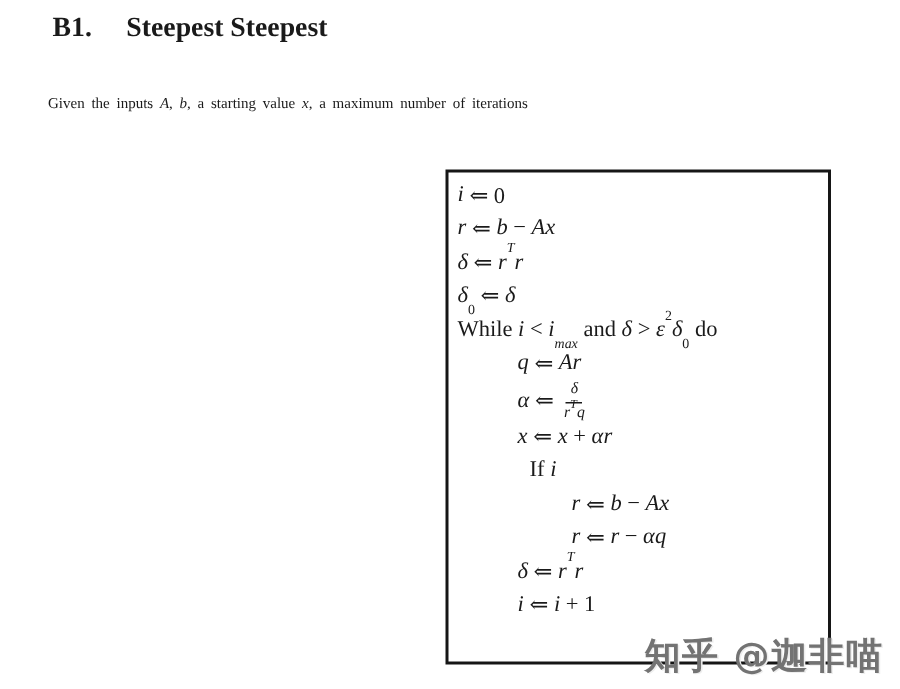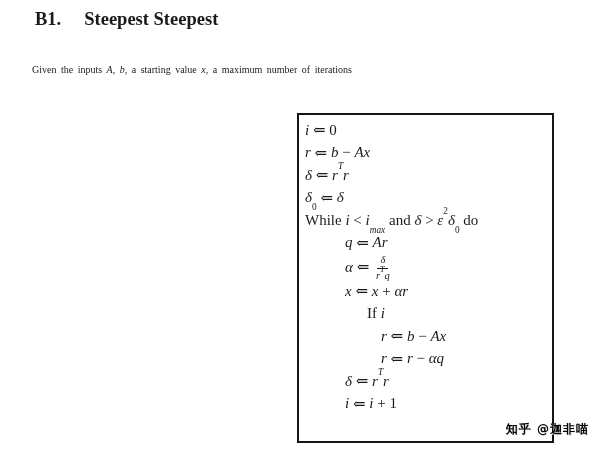--- a/index.html
+++ b/index.html
@@ -37,22 +37,22 @@
   .sup-it,.sub-it{font-style:italic;}
   .frac{
     display:inline-flex;flex-direction:column;align-items:center;
     font-size:10.5px;line-height:1.15;margin-left:2px;transform:translateY(1px);
   }
   .frac .num{display:inline-flex;align-items:center;border-bottom:1px solid #1a1a1a;padding:0 3px 1px;}
   .frac .den{display:inline-flex;align-items:center;padding:1px 1px 0;}
   .frac .sup-it{font-size:0.78em;margin-top:0;}
   .watermark{
     position:absolute;right:11px;top:421px;z-index:5;
-    font-size:12px;letter-spacing:1px;font-weight:bold;
-    color:#000000;text-shadow:1px 1px 0 #eeeeee;
+    font-size:24px;letter-spacing:1px;font-weight:bold;
+    color:#737373;text-shadow:1px 1px 0 #eeeeee;
     font-family:"DejaVu Sans","Liberation Sans",sans-serif;
   }
 </style>
 </head>
 <body>
 
 <div class="heading"><span>B1.</span><span class="sec-title">Steepest Steepest</span></div>
 
 <div class="intro">
   <span class="line line1" id="intro-line1"><span class="tk rm">Given the inputs </span><span class="tk it">A</span><span class="tk rm">, </span><span class="tk it">b</span><span class="tk rm">, a starting value </span><span class="tk it">x</span><span class="tk rm">, a maximum number of iterations</span></span>
@@ -60,20 +60,20 @@
 
 <div class="algo-box" id="algo-box">
     <div class="algo-line" style="margin-left: 0px;"><span class="tk it">i</span><span class="tk rm"> ⇐ 0</span></div>
     <div class="algo-line" style="margin-left: 0px;"><span class="tk it">r</span><span class="tk rm"> ⇐ </span><span class="tk it">b</span><span class="tk rm"> − </span><span class="tk it">Ax</span></div>
     <div class="algo-line" style="margin-left: 0px;"><span class="tk it">δ</span><span class="tk rm"> ⇐ </span><span class="tk it">r</span><span class="tk sup-it">T</span><span class="tk it">r</span></div>
     <div class="algo-line" style="margin-left: 0px;"><span class="tk it">δ</span><span class="tk sub">0</span><span class="tk rm"> ⇐ </span><span class="tk it">δ</span></div>
     <div class="algo-line" style="margin-left: 0px;"><span class="tk rm">While </span><span class="tk it">i</span><span class="tk rm"> &lt; </span><span class="tk it">i</span><span class="tk sub-it">max</span><span class="tk rm"> and </span><span class="tk it">δ</span><span class="tk rm"> &gt; </span><span class="tk it">ε</span><span class="tk sup">2</span><span class="tk it">δ</span><span class="tk sub">0</span><span class="tk rm"> do</span></div>
     <div class="algo-line" style="margin-left: 40px;"><span class="tk it">q</span><span class="tk rm"> ⇐ </span><span class="tk it">Ar</span></div>
     <div class="algo-line tall" style="margin-left: 40px;"><span class="tk it">α</span><span class="tk rm"> ⇐ </span><span class="frac"><span class="num"><span class="tk it">δ</span></span><span class="den"><span class="tk it">r</span><span class="tk sup-it">T</span><span class="tk it">q</span></span></span></div>
     <div class="algo-line" style="margin-left: 40px;"><span class="tk it">x</span><span class="tk rm"> ⇐ </span><span class="tk it">x</span><span class="tk rm"> + </span><span class="tk it">αr</span></div>
-    <div class="algo-line" style="margin-left: 62px;"><span class="tk rm">If </span><span class="tk it">i</span></div>
+    <div class="algo-line" style="margin-left: 48px;"><span class="tk rm">If </span><span class="tk it">i</span></div>
     <div class="algo-line" style="margin-left: 76px;"><span class="tk it">r</span><span class="tk rm"> ⇐ </span><span class="tk it">b</span><span class="tk rm"> − </span><span class="tk it">Ax</span></div>
     <div class="algo-line" style="margin-left: 76px;"><span class="tk it">r</span><span class="tk rm"> ⇐ </span><span class="tk it">r</span><span class="tk rm"> − </span><span class="tk it">αq</span></div>
     <div class="algo-line" style="margin-left: 40px;"><span class="tk it">δ</span><span class="tk rm"> ⇐ </span><span class="tk it">r</span><span class="tk sup-it">T</span><span class="tk it">r</span></div>
     <div class="algo-line" style="margin-left: 40px;"><span class="tk it">i</span><span class="tk rm"> ⇐ </span><span class="tk it">i</span><span class="tk rm"> + 1</span></div>
   </div>
 
 <div class="watermark">知乎 @迦非喵</div>
 
 </body></html>

